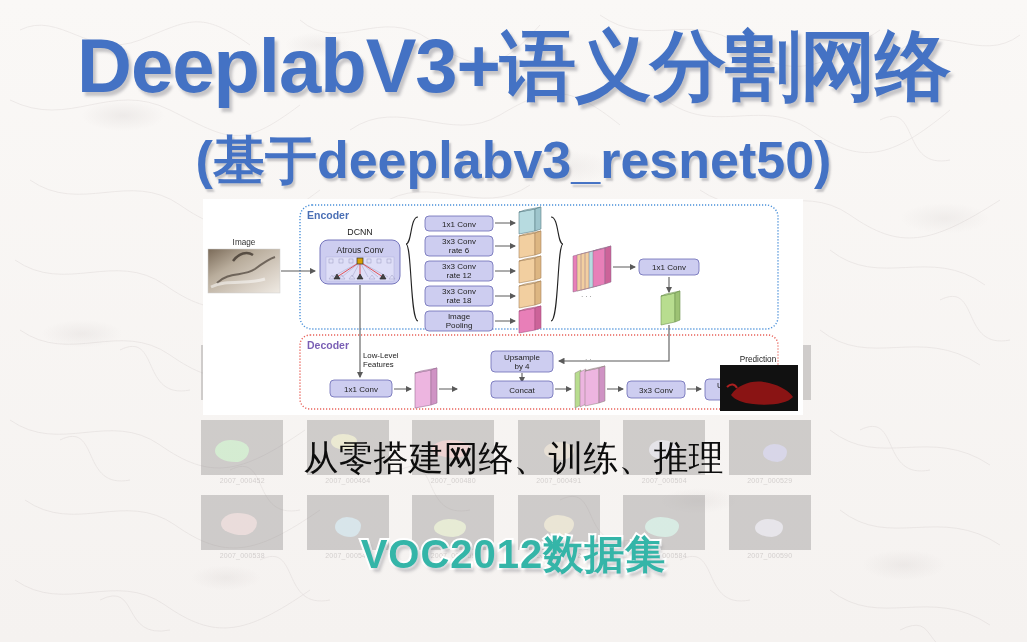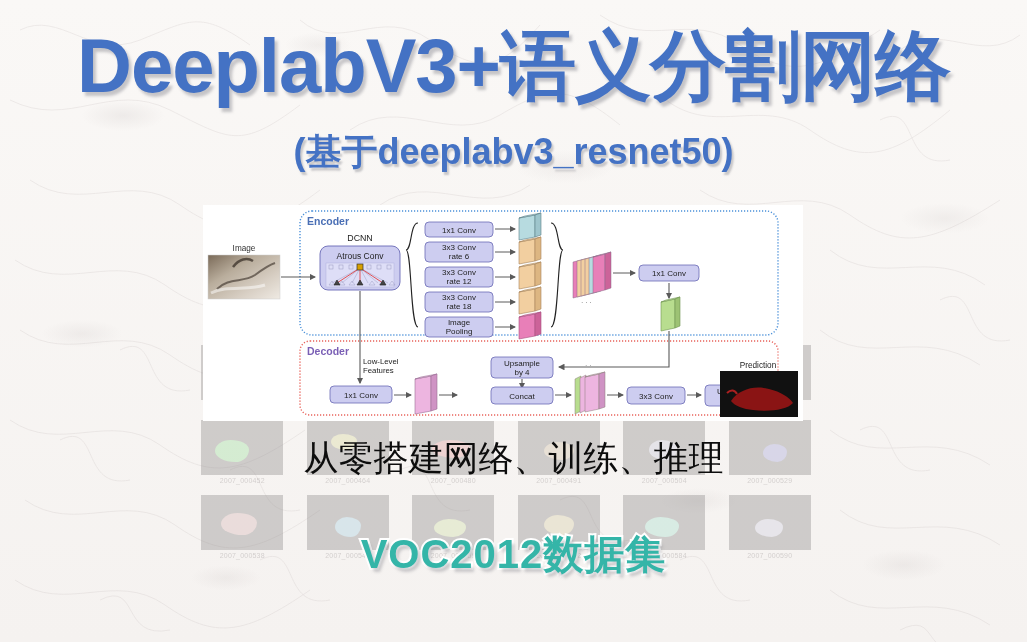--- a/index.html
+++ b/index.html
@@ -62,21 +62,21 @@
     font-size:76px;line-height:1;
     font-weight:bold;
     color:#4472c4;
     letter-spacing:-1px;
     text-shadow:3px 4px 3px rgba(120,120,130,.40);
     white-space:nowrap;
   }
   #title-sub{
     position:absolute;left:0;right:0;top:134px;
     text-align:center;
-    font-size:36px;line-height:1;
+    font-size:52px;line-height:1;
     font-weight:bold;
     color:#4472c4;
     text-shadow:2px 3px 2px rgba(120,120,130,.38);
     white-space:nowrap;
   }
   #subtitle-block{
     position:absolute;left:0;right:0;top:436px;
     text-align:center;
     color:#0d0d0d;
     font-size:35px;line-height:1.26;
@@ -90,21 +90,21 @@
     color:#34b5a8;
     letter-spacing:1px;
     white-space:nowrap;
     -webkit-text-stroke:4px #ffffff;
     paint-order:stroke fill;
     text-shadow:3px 4px 3px rgba(120,120,130,.35);
   }
   
   #diagram{
     position:absolute;
-    left:203px;top:205px;width:600px;height:216px;
+    left:203px;top:199px;width:600px;height:216px;
     background:#ffffff;
     text-decoration:underline;
   }
   #diagram svg{display:block;}
 </style>
 </head>
 <body>
 
 <div id="slide">
 

